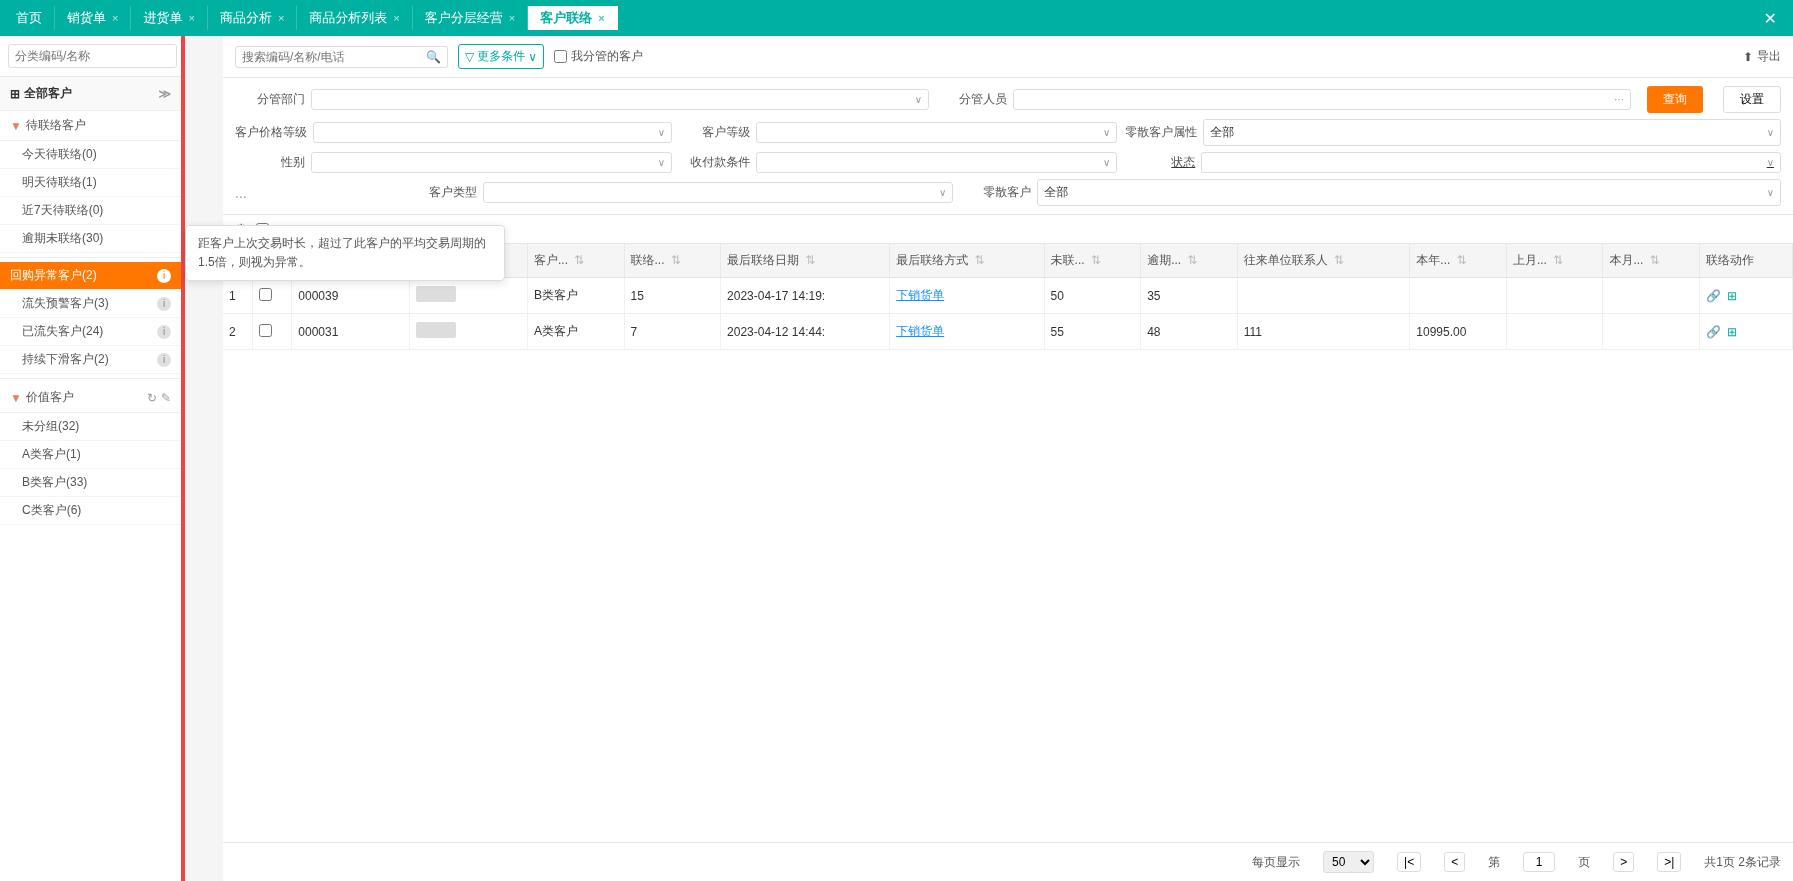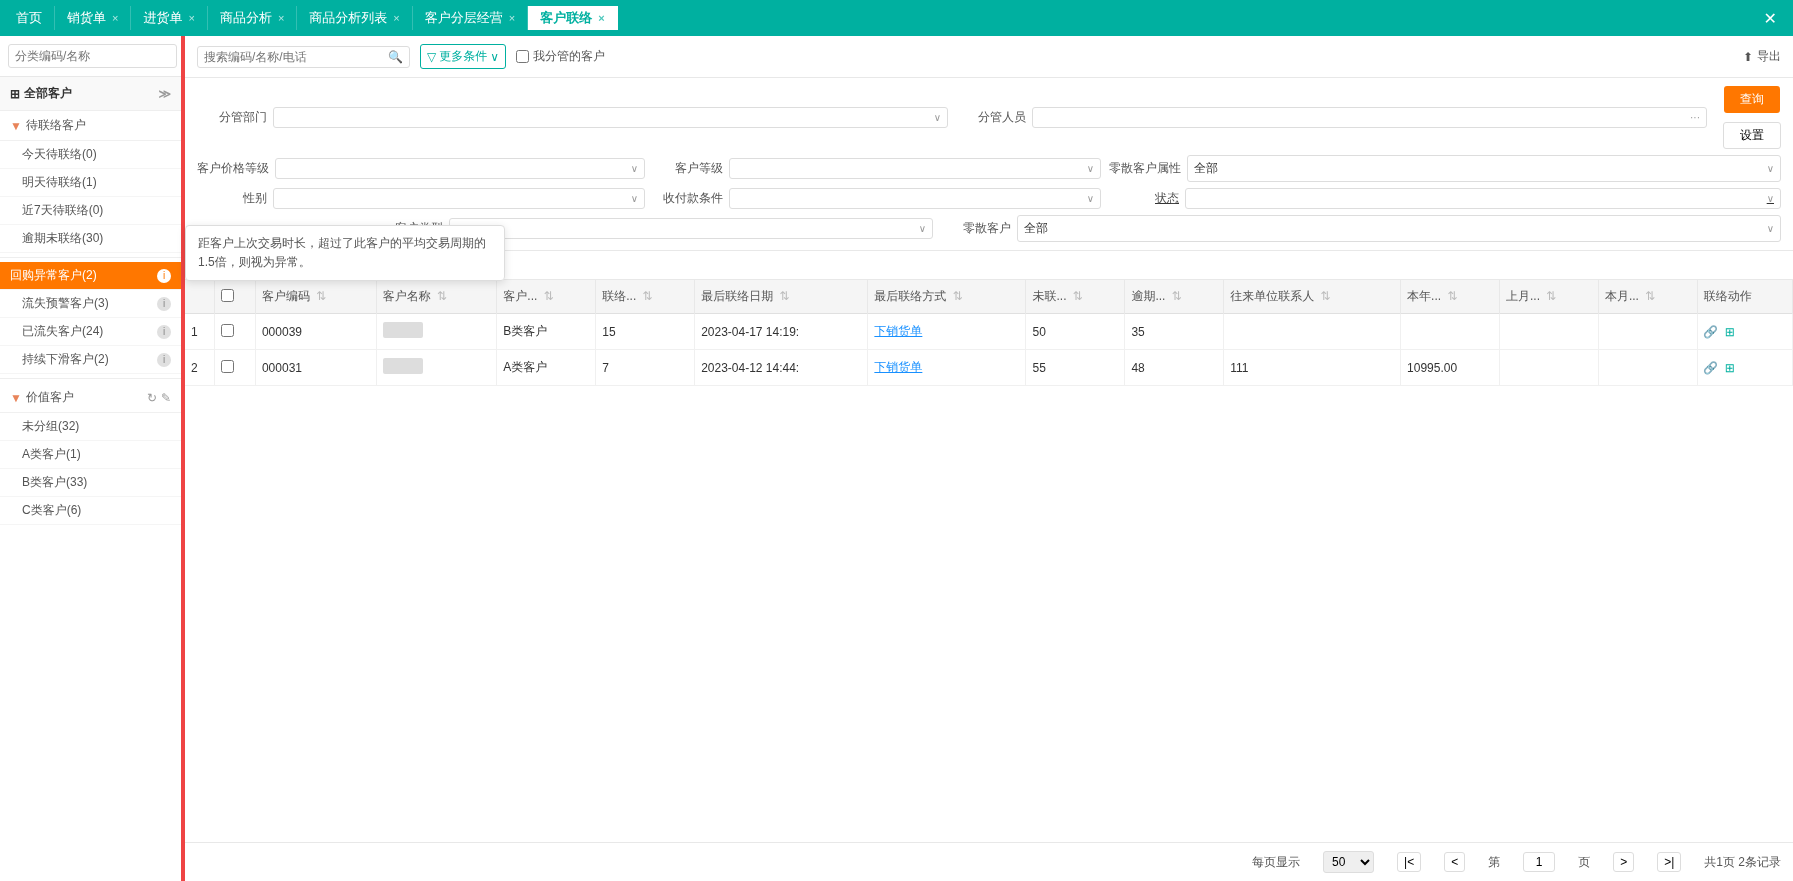--- a/index.html
+++ b/index.html
@@ -60,21 +60,21 @@
     }
     .sidebar-item.active-orange { background: #ff7700; color: #fff; border-radius: 0; }
     .sidebar-divider { height: 1px; background: #eee; margin: 4px 0; }
     .sidebar-price-group {
       display: flex; align-items: center; padding: 6px 10px;
       color: #555; font-size: 12px; border-bottom: 1px solid #f0f0f0;
     }
     .sidebar-price-group .icons { margin-left: auto; display: flex; gap: 4px; color: #999; }
 
     
-    .content { flex: 1; display: flex; flex-direction: column; overflow: hidden; }
+    .content { flex: 1; display: flex; flex-direction: column; overflow: hidden; margin-left: 38px; }
 
     
     .search-bar {
       background: #fff; padding: 8px 12px; border-bottom: 1px solid #e8e8e8;
       display: flex; align-items: center; gap: 10px; flex-wrap: wrap;
     }
     .search-input-wrap {
       display: flex; align-items: center; border: 1px solid #ddd;
       border-radius: 3px; padding: 3px 6px; min-width: 200px;
     }
@@ -106,21 +106,21 @@
     .filter-input {
       flex: 1; border: 1px solid #ddd; border-radius: 3px; padding: 4px 6px;
       font-size: 12px; outline: none; min-width: 0;
     }
     .filter-select {
       flex: 1; border: 1px solid #ddd; border-radius: 3px; padding: 4px 6px;
       font-size: 12px; outline: none; min-width: 0; background: #fff;
       display: flex; align-items: center; justify-content: space-between; cursor: pointer;
     }
     .filter-select .caret { color: #999; font-size: 10px; }
-    .action-btns { display: flex; flex-direction: column; gap: 9px; margin-left: 8px; align-items: center; }
+    .action-btns { display: flex; gap: 20px; margin-left: 8px; }
     .btn-query {
       background: #ff7700; color: #fff; border: none; border-radius: 3px;
       padding: 5px 16px; cursor: pointer; font-size: 12px; white-space: nowrap;
     }
     .btn-setting {
       background: #fff; color: #000000; border: 1px solid #ddd; border-radius: 3px;
       padding: 4px 16px; cursor: pointer; font-size: 12px; white-space: nowrap;
     }
 
     

